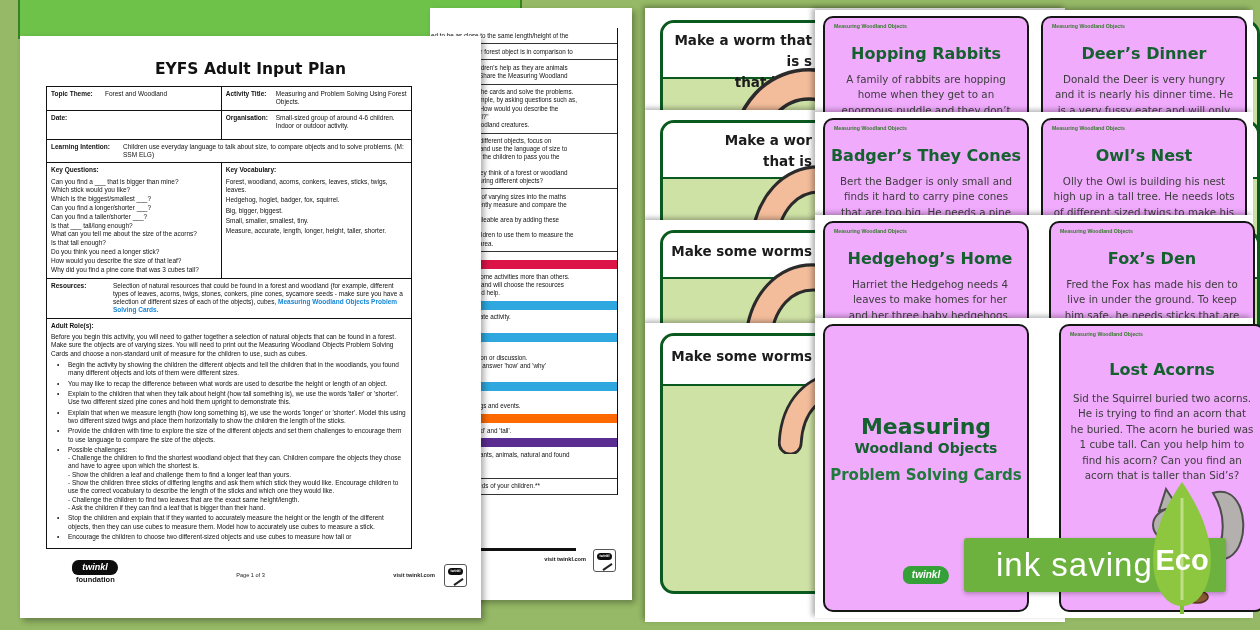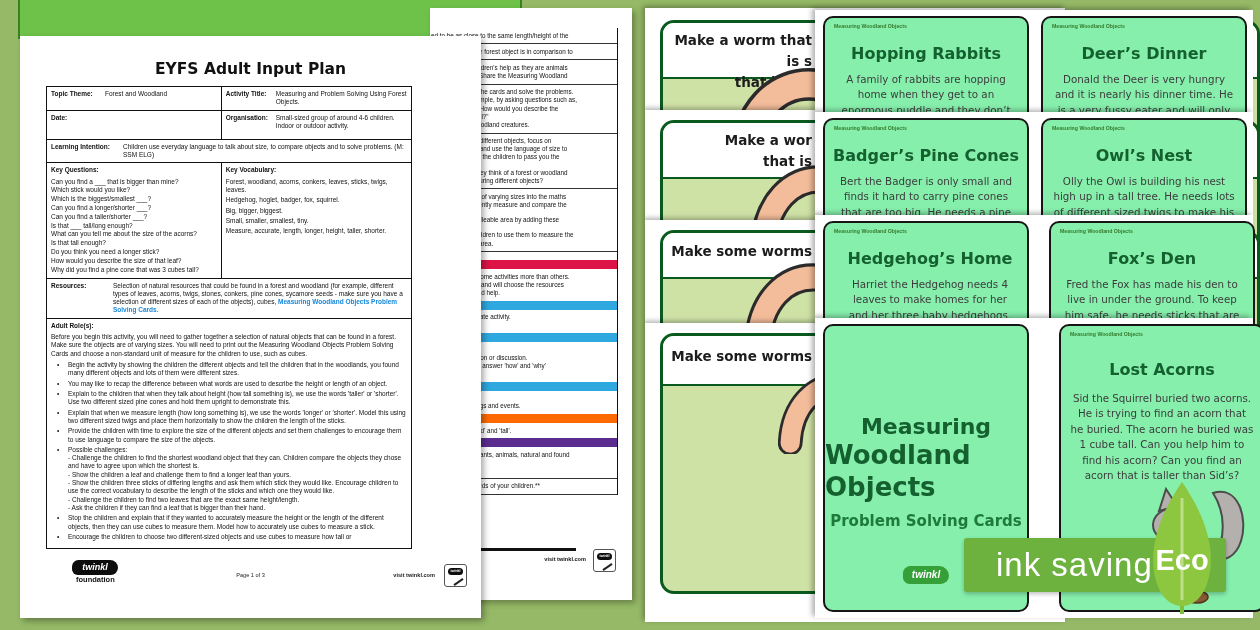--- a/index.html
+++ b/index.html
@@ -70,29 +70,29 @@
   .wcard{position:absolute;left:660px;width:600px;border:3px solid #0a5a20;border-radius:14px;
     background:#cfe2a6;box-sizing:border-box;overflow:hidden;}
   .whead{background:#fff;border-bottom:2px solid #0a5a20;}
   .wtext{position:absolute;left:0;top:9px;width:152px;text-align:right;
     font-weight:bold;font-size:13.5px;line-height:1.55;color:#1c1c1c;
     font-family:"DejaVu Sans",sans-serif;white-space:pre-line;}
   .worm{position:absolute;z-index:inherit;}
   
   .csheet{left:815px;width:438px;box-shadow:-3px -2px 5px rgba(0,0,0,.3);}
   .card{position:absolute;top:6px;width:206px;border:2px solid #161616;border-radius:10px;
-    background:#86efac;box-sizing:border-box;}
+    background:#f0abfc;box-sizing:border-box;}
   .card .corner{position:absolute;top:5px;left:9px;font-size:5.2px;font-weight:bold;color:#357a2b;}
   .card .ctitle{margin-top:26px;text-align:center;font-size:16px;font-weight:bold;color:#14602f;
     font-family:"DejaVu Sans",sans-serif;}
   .card .cbody{margin-top:9px;padding:0 9px;text-align:center;font-size:10.3px;line-height:1.5;
     color:#3c3c3c;font-family:"DejaVu Sans",sans-serif;}
   .title-card .tc1{margin-top:88px;text-align:center;font-size:22px;font-weight:bold;color:#14602f;
     line-height:1.2;font-family:"DejaVu Sans",sans-serif;}
-  .title-card .tc2{font-size:26px;font-weight:bold;color:#14602f;line-height:1.2;
+  .title-card .tc2{text-align:center;font-size:14px;font-weight:bold;color:#14602f;line-height:1.2;
     font-family:"DejaVu Sans",sans-serif;}
   .title-card .tcsub{margin-top:9px;text-align:center;font-size:15px;font-weight:bold;color:#1d7a3a;
     font-family:"DejaVu Sans",sans-serif;}
   .tc-logo{position:absolute;left:50%;transform:translateX(-50%);bottom:26px;width:46px;height:18px;
     background:#35a038;border-radius:9px 12px 10px 8px;color:#fff;font-weight:bold;font-style:italic;
     font-size:10px;line-height:18px;text-align:center;}
   
   .eco-banner{left:964px;top:538px;width:254px;height:54px;background:#6db13e;border-radius:3px;
     z-index:30;box-shadow:0 2px 4px rgba(0,0,0,.25);padding-left:8px;}
   .eco-banner span{display:block;padding-left:24px;color:#fff;font-size:33px;line-height:53px;
@@ -304,21 +304,21 @@
   <div class="card" style="left:226px;height:170px;">
     <div class="corner">Measuring Woodland Objects</div>
     <div class="ctitle">Deer’s Dinner</div>
     <div class="cbody">Donald the Deer is very hungry and it is nearly his dinner time. He is a very fussy eater and will only eat leaves that are</div>
   </div>
 </div>
 
 <div class="sheet csheet" style="top:112px;height:103px;z-index:21;">
   <div class="card" style="left:8px;height:170px;">
     <div class="corner">Measuring Woodland Objects</div>
-    <div class="ctitle">Badger’s Pine Cones</div>
+    <div class="ctitle">Badger’s They Cones</div>
     <div class="cbody">Bert the Badger is only small and finds it hard to carry pine cones that are too big. He needs a pine cone that is taller than 2</div>
   </div>
   <div class="card" style="left:226px;height:170px;">
     <div class="corner">Measuring Woodland Objects</div>
     <div class="ctitle">Owl’s Nest</div>
     <div class="cbody">Olly the Owl is building his nest high up in a tall tree. He needs lots of different sized twigs to make his nest. He needs</div>
   </div>
 </div>
 
 <div class="sheet csheet" style="top:215px;height:103px;z-index:22;">

